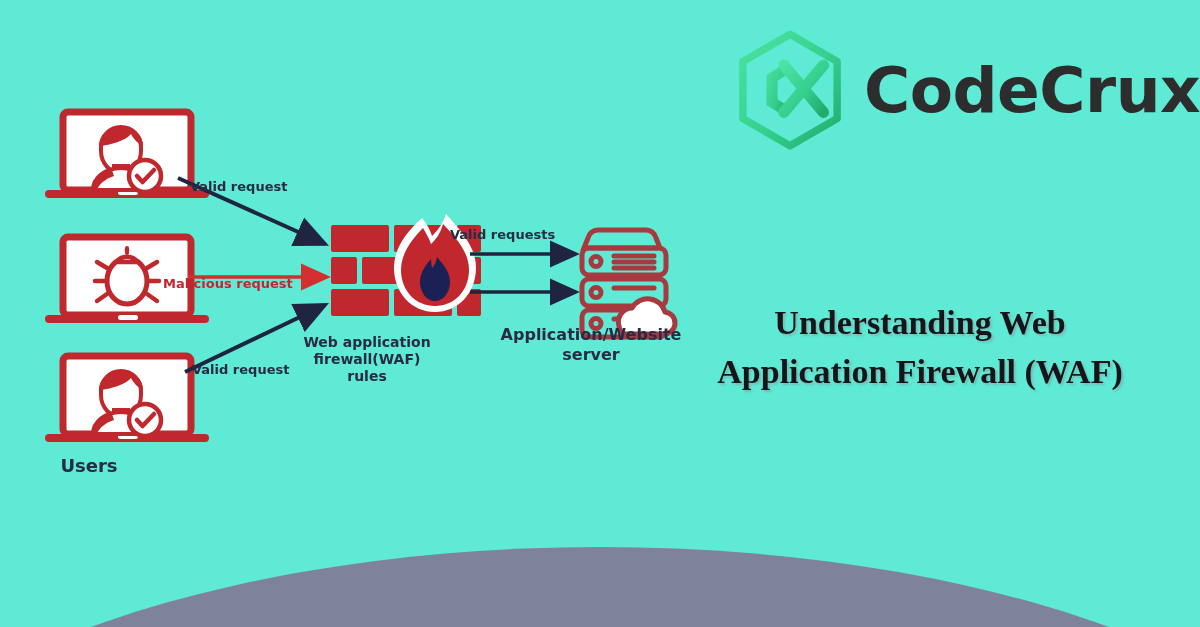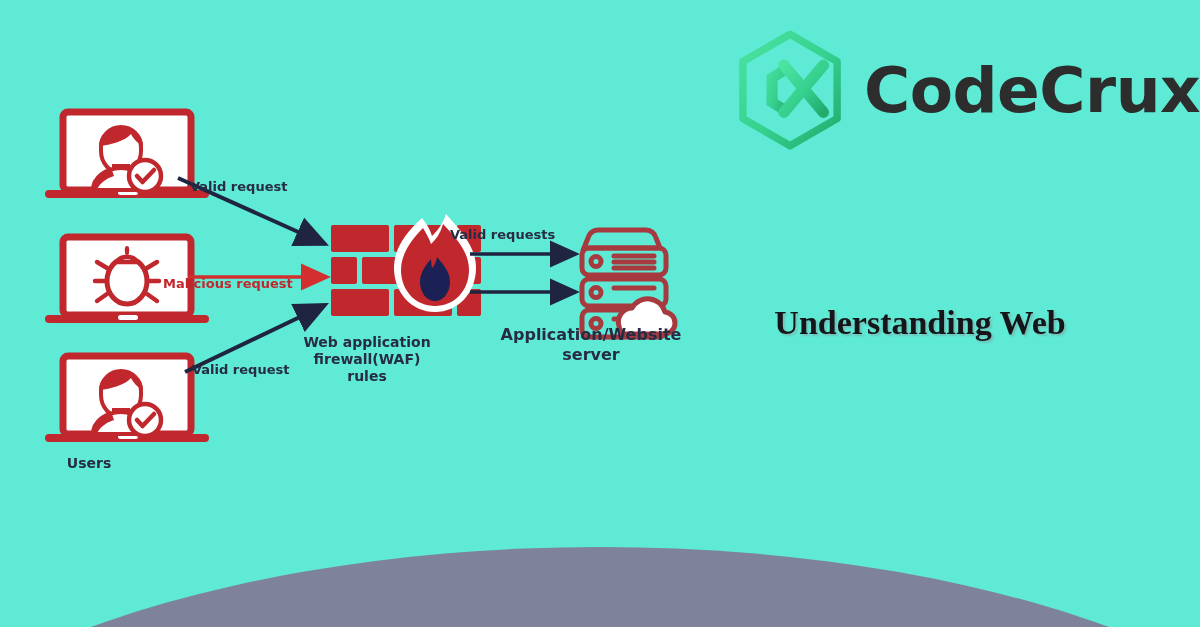--- a/index.html
+++ b/index.html
@@ -78,21 +78,21 @@
 
   .node-label {
     position: absolute;
     font-family: "DejaVu Sans", sans-serif;
     font-weight: bold;
     color: #272b44;
     text-align: center;
     line-height: 1.22;
     white-space: pre-line;
   }
-  .lbl-users      { left: 14px;  top: 455px; width: 150px; font-size: 14px; }
+  .lbl-users      { left: 14px;  top: 455px; width: 150px; font-size: 18px; }
   .lbl-waf        { left: 288px; top: 334px; width: 158px; font-size: 14px; }
   .lbl-server     { left: 498px; top: 325px; width: 186px; font-size: 16px; }
 
   .edge-label {
     position: absolute;
     font-family: "DejaVu Sans", sans-serif;
     font-weight: bold;
     font-size: 13px;
     color: #272b44;
     white-space: nowrap;
@@ -124,20 +124,21 @@
       <path d="M47 28 L31 38 L31 62 L47 72 L47 62 L40 57.5 L40 42.5 L47 38 Z" fill="url(#gLogo)"></path>
 
       <path d="M45 30 L77 68" stroke="url(#gLogo)" stroke-width="9" stroke-linecap="round" fill="none"></path>
       <path d="M77 30 L45 68" stroke="url(#gLogo)" stroke-width="9" stroke-linecap="round" fill="none"></path>
     </svg>
     <div class="logo-word">CodeCrux</div>
   </div>
 
   <div class="headline">
     <div>Understanding Web</div>
+    <div>Application Firewall (WAF)</div>
   </div>
 
   <div class="diagram">
     <svg width="700" height="500" viewBox="0 0 700 500">
       <defs>
         <marker id="arrowNavy" markerWidth="9" markerHeight="9" refX="7.5" refY="4.5" orient="auto">
           <path d="M0,0.6 L8.6,4.5 L0,8.4 Z" fill="#1f2440"></path>
         </marker>
         <marker id="arrowRed" markerWidth="9" markerHeight="9" refX="7.5" refY="4.5" orient="auto">
           <path d="M0,0.6 L8.6,4.5 L0,8.4 Z" fill="#d32f2f"></path>

